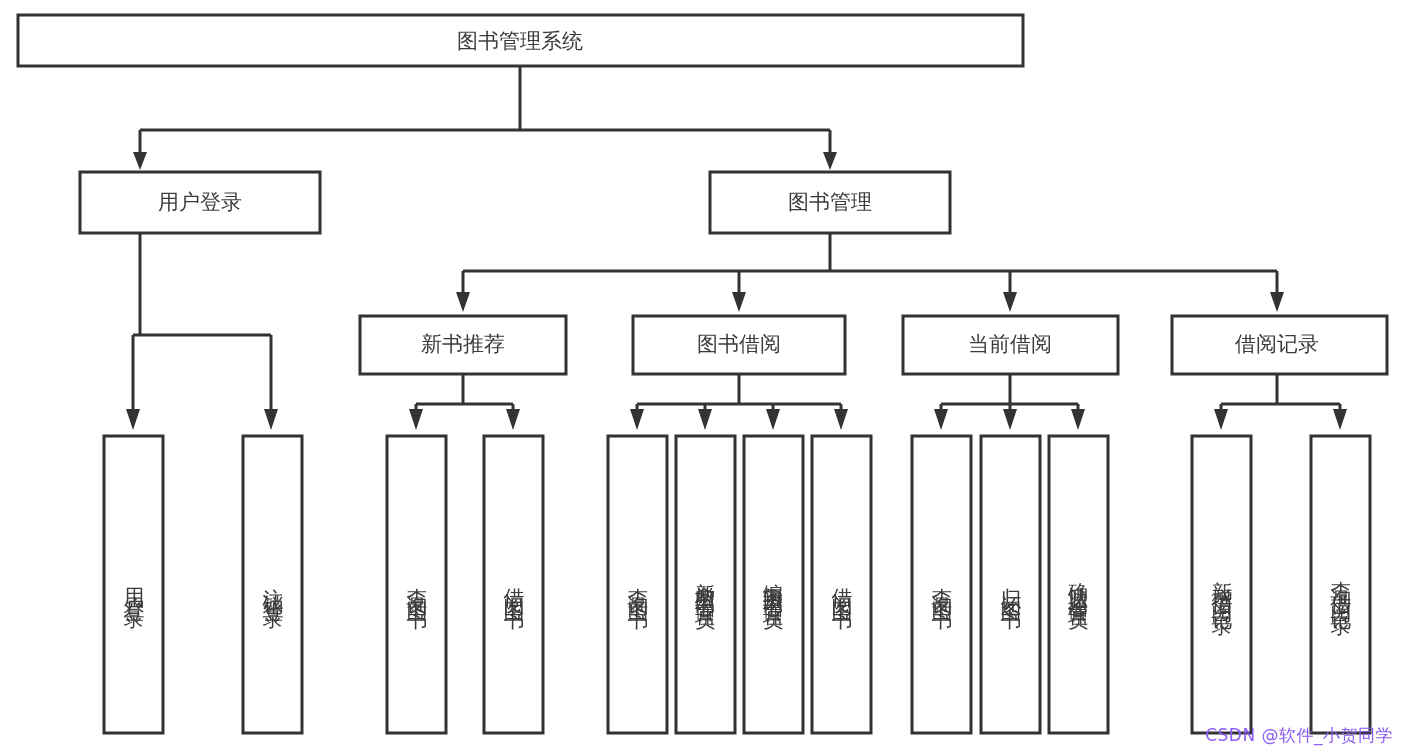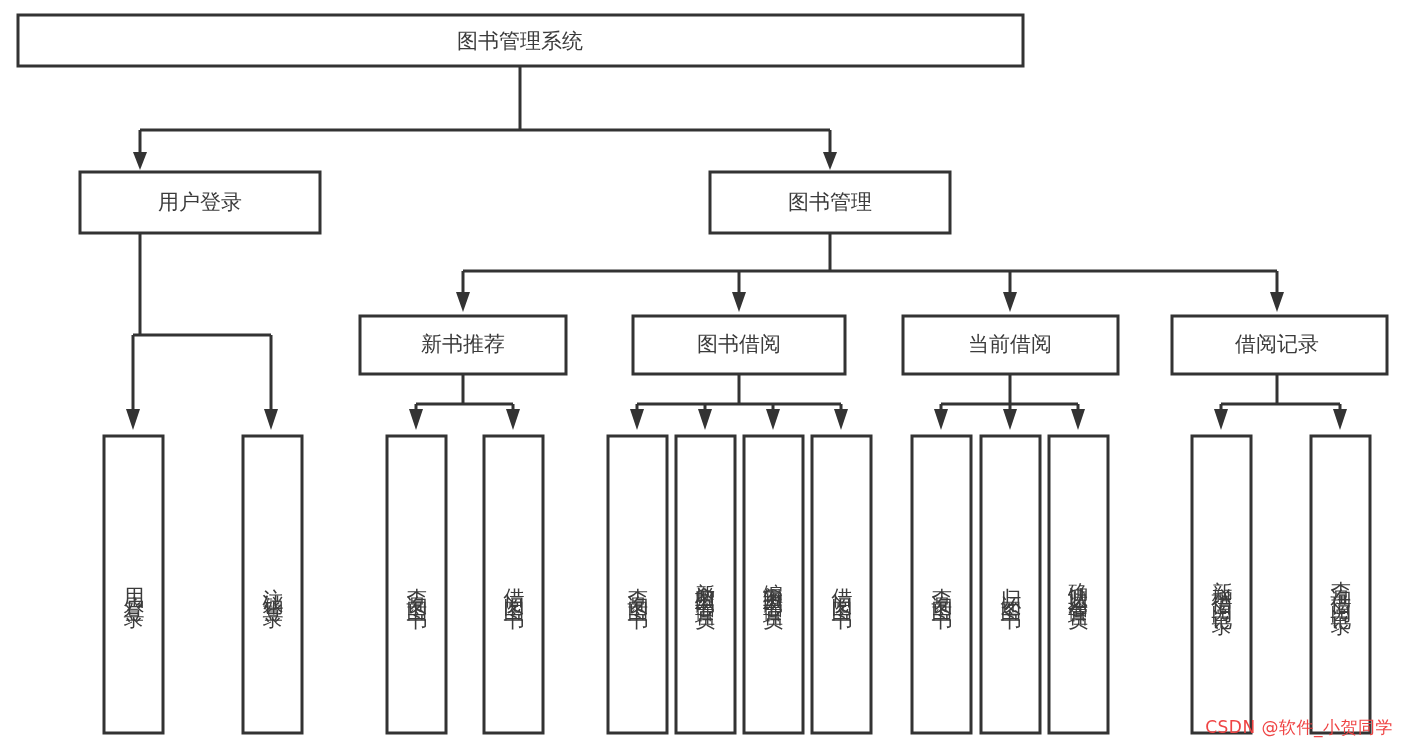--- a/index.html
+++ b/index.html
@@ -27,22 +27,22 @@
   .boxlabel{
     fill:#3b3b3b;
     font-family:"DejaVu Sans","Liberation Sans",sans-serif;
     font-size:21px;
     text-anchor:middle;
     dominant-baseline:middle;
   }
   .watermark{
     position:absolute;
     right:12px;
-    bottom:8px;
-    color:#ef4444;
+    bottom:0;
+    color:#8b5cf6;
     font-size:17px;
     font-family:"DejaVu Sans","Liberation Sans",sans-serif;
     letter-spacing:0.5px;
     white-space:nowrap;
     user-select:none;
   }
 </style>
 </head>
 <body>
 

